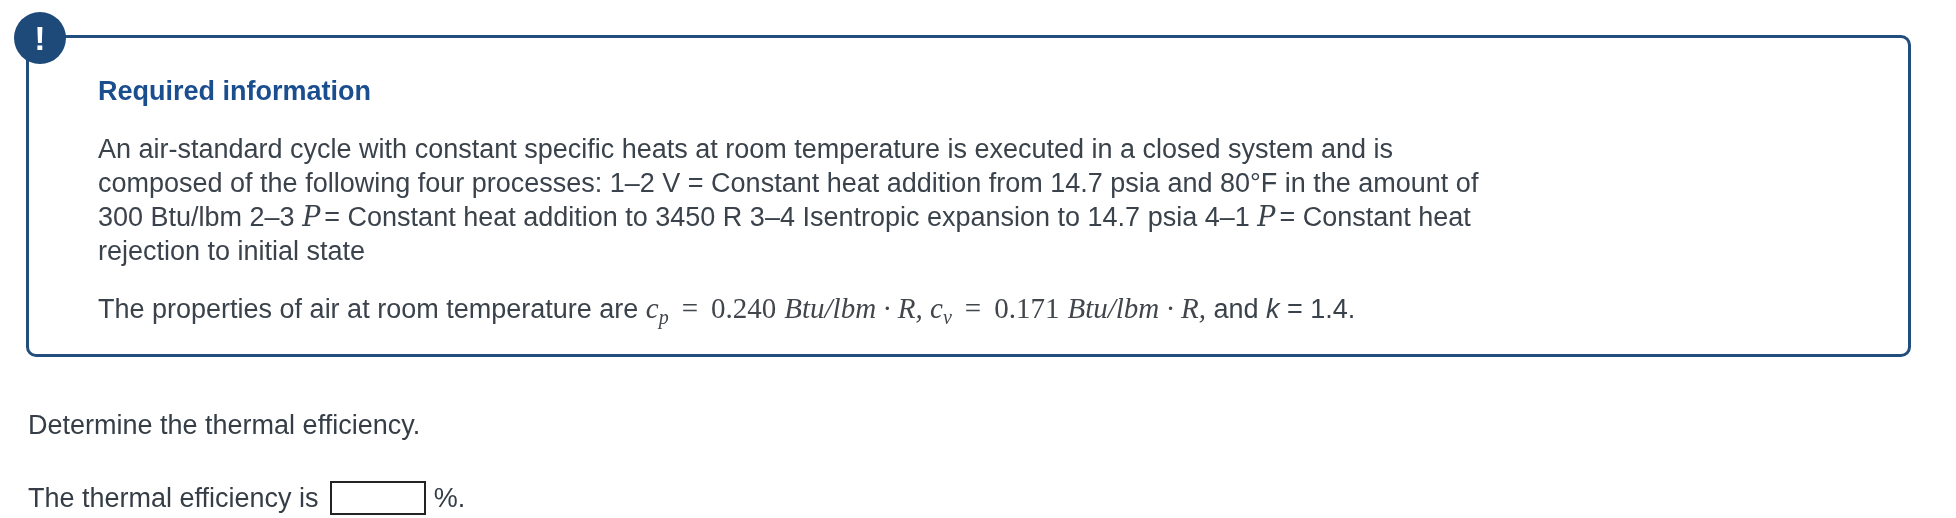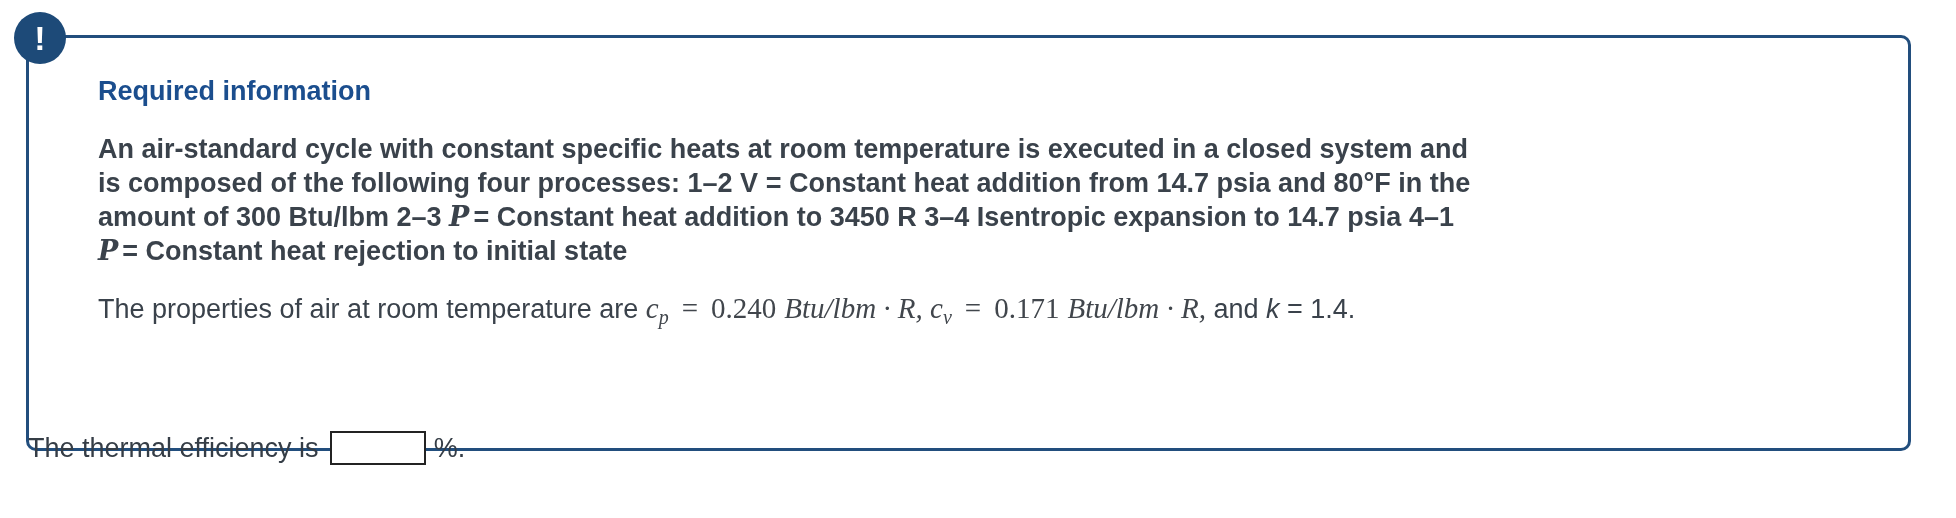--- a/index.html
+++ b/index.html
@@ -11,21 +11,21 @@
     background: #ffffff;
     font-family: "Liberation Sans", sans-serif;
     color: #353d46;
     overflow: hidden;
   }
   .alert-box {
     position: absolute;
     left: 26px;
     top: 35px;
     width: 1885px;
-    height: 416px;
+    height: 322px;
     border: 3px solid #224e7d;
     border-radius: 10px;
     background: #ffffff;
   }
   .alert-badge {
     position: absolute;
     left: 14px;
     top: 12px;
     width: 52px;
     height: 52px;
@@ -45,21 +45,20 @@
     line-height: 34px;
     font-weight: bold;
     color: #1b4e8e;
   }
   .problem-text {
     margin: 24px 12px 0 69px;
     max-width: 1385px;
     font-size: 27px;
     line-height: 34px;
     color: #3a424b;
-    font-weight: bold;
   }
   .mvar {
     font-family: "DejaVu Serif", serif;
     font-style: italic;
     margin-right: 4px;
   }
   .props-line {
     margin: 20px 0 0 69px;
     font-size: 27px;
     line-height: 40px;
@@ -87,21 +86,21 @@
     position: absolute;
     left: 28px;
     top: 408px;
   }
   .question-prompt {
     font-size: 27px;
     line-height: 34px;
     color: #353d46;
   }
   .answer-line {
-    margin-top: 20px;
+    margin-top: 36px;
     font-size: 27px;
     line-height: 40px;
     color: #353d46;
     display: flex;
     align-items: center;
   }
   .answer-input {
     width: 96px;
     height: 34px;
     border: 2.5px solid #232323;
@@ -125,20 +124,21 @@
     <p class="problem-text"><span>An air-standard cycle with constant specific heats at room temperature is executed in a closed system and is composed of the following four processes: 1–2 V = Constant heat addition from 14.7 psia and 80°F in the amount of 300 Btu/lbm 2–3 </span><span class="mvar">P</span><span>= Constant heat addition to 3450 R 3–4 Isentropic expansion to 14.7 psia 4–1 </span><span class="mvar">P</span><span>= Constant heat rejection to initial state</span></p>
 
     <p class="props-line"><span>The properties of air at room temperature are </span><span class="math"><span class="it">c</span><sub>p</sub><span class="meq">=</span><span class="val">0.240</span><span class="it">Btu/lbm · R,</span></span><span class="math"><span style="font-style:normal">&nbsp;</span><span class="it">c</span><sub>v</sub><span class="meq">=</span><span class="val">0.171</span><span class="it">Btu/lbm · R,</span></span><span> and </span><span class="k-italic">k</span><span> = 1.4.</span></p>
   </div>
 
   <div class="alert-badge">
       <span>!</span>
     </div>
 
   <div class="question">
+    <p class="question-prompt">Determine the thermal efficiency.</p>
     <div class="answer-line">
       <span>The thermal efficiency is</span>
       <input type="text" class="answer-input" value="" style="">
       <span>%.</span>
     </div>
   </div>
 
 </div>
 
 </body></html>

